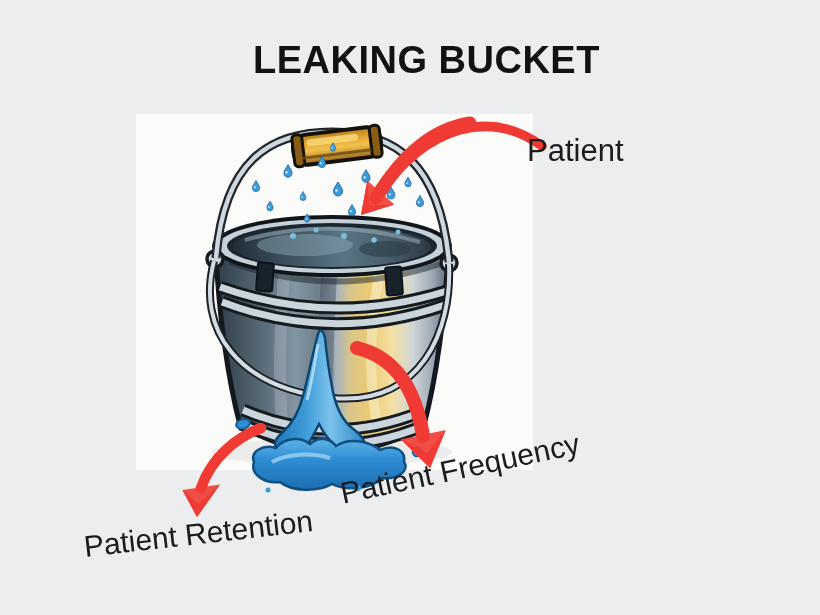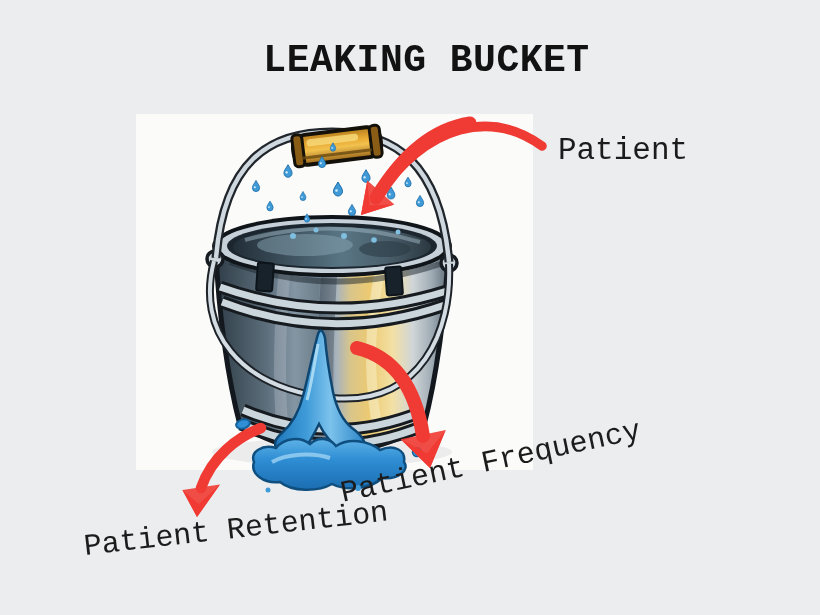--- a/index.html
+++ b/index.html
@@ -1,31 +1,31 @@
 <!DOCTYPE html>
 <html><head>
 <meta charset="utf-8">
 <style>
   html,body{margin:0;padding:0;background:#ECEDEF;}
   .page{
     position:relative;width:820px;height:615px;overflow:hidden;
     background:var(--page-bg,#ECEDEF);
-    font-family:Liberation Mono, monospace;
+    font-family:Liberation Sans, sans-serif;
     color:var(--text-color,#1C1C1C);
   }
   .title{
     position:absolute;top:40px;left:0;right:0;text-align:center;
     padding-left:33px;
     font-weight:800;font-size:38px;line-height:1.1;letter-spacing:.5px;
     color:#121212;
   }
   .illustration{position:absolute;left:0;top:0;width:820px;height:615px;}
   .label{position:absolute;font-size:30px;line-height:1.2;color:var(--text-color,#1C1C1C);}
   .label-acquisition{
-    left:527px;top:128px;width:192px;text-align:center;
+    left:527px;top:128px;width:192px;
     font-size:31px;line-height:45px;
   }
   .label-frequency{
     left:341px;top:476px;white-space:nowrap;
     transform:rotate(-12deg);transform-origin:0 50%;
   }
   .label-retention{
     left:84px;top:529px;white-space:nowrap;
     transform:rotate(-6.5deg);transform-origin:0 50%;
   }

